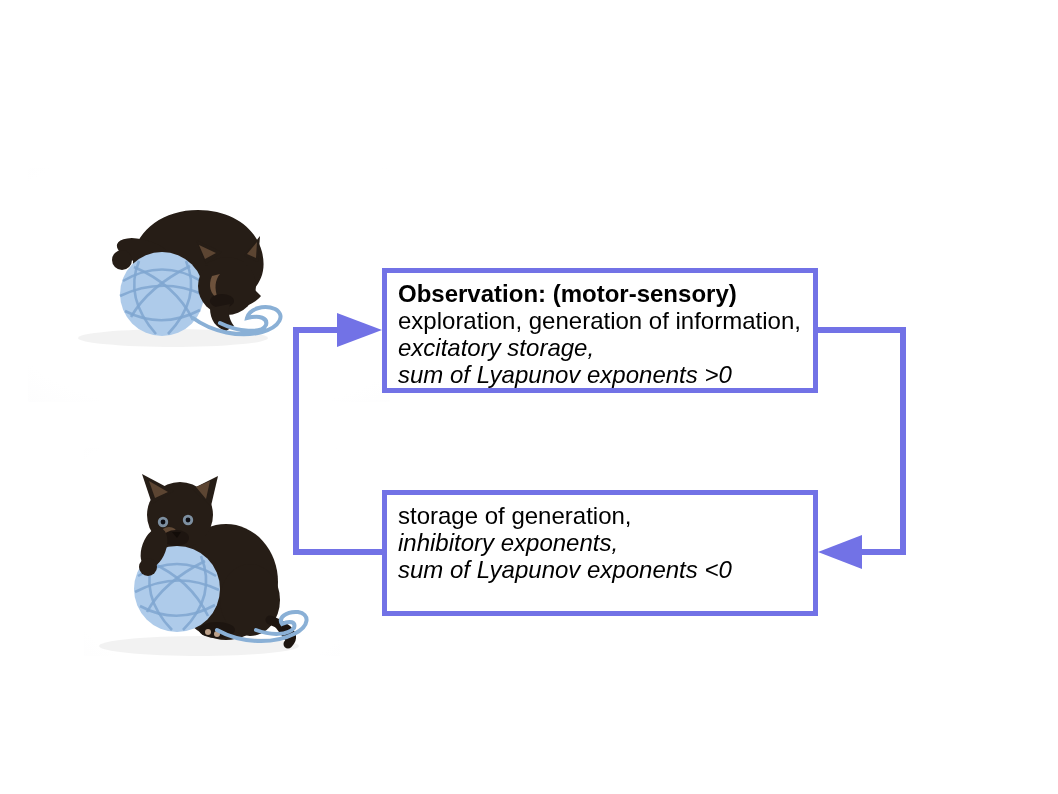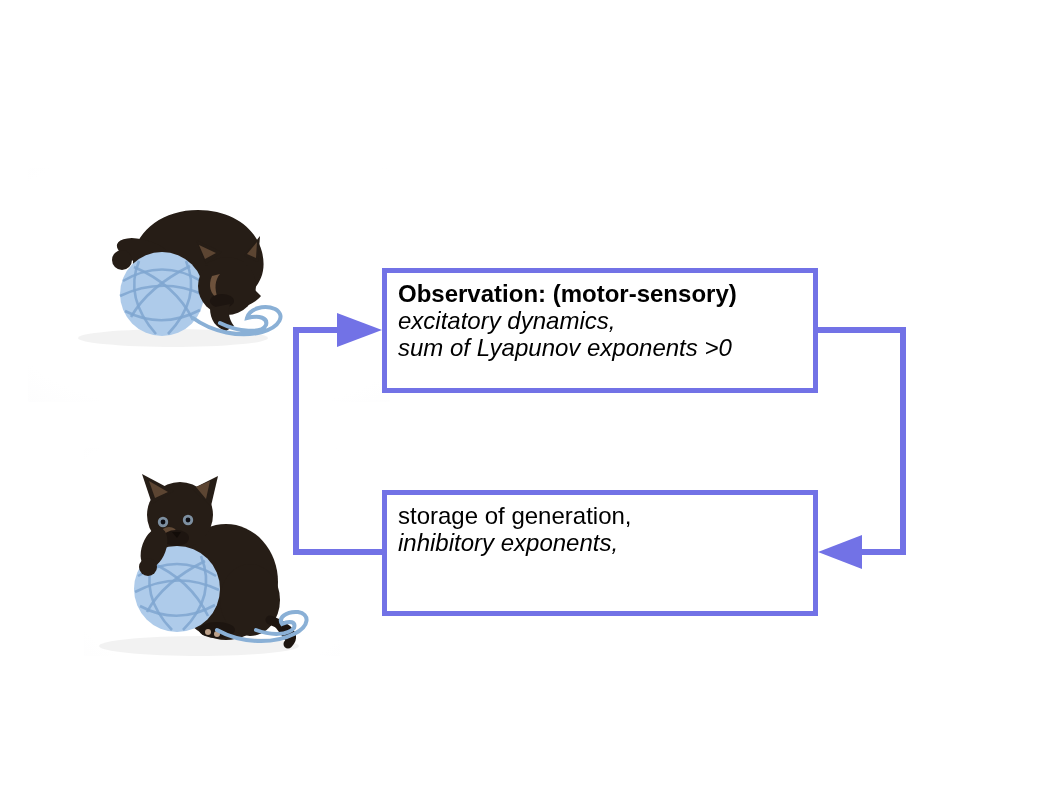--- a/index.html
+++ b/index.html
@@ -135,22 +135,24 @@
       <polygon class="arrow-head" points="337,313 337,347 382,330"></polygon>
     </g>
     <g>
       <path class="arrow-line" d="M818,330 L903,330 L903,552 L862,552"></path>
       <polygon class="arrow-head" points="862,535 862,569 818,552"></polygon>
     </g>
   </svg>
 
   <div class="box box-top">
     <div class="box-title">Observation: (motor-sensory)</div>
-    <div class="box-line italic">excitatory dynamics,</div>
+    <div class="box-line">exploration, generation of information,</div>
+    <div class="box-line italic">excitatory storage,</div>
     <div class="box-line italic">sum of Lyapunov exponents &gt;0</div>
   </div>
 
   <div class="box box-bottom">
     <div class="box-line">storage of generation,</div>
     <div class="box-line italic">inhibitory exponents,</div>
+    <div class="box-line italic">sum of Lyapunov exponents &lt;0</div>
   </div>
 
 </div>
 
 </body></html>

